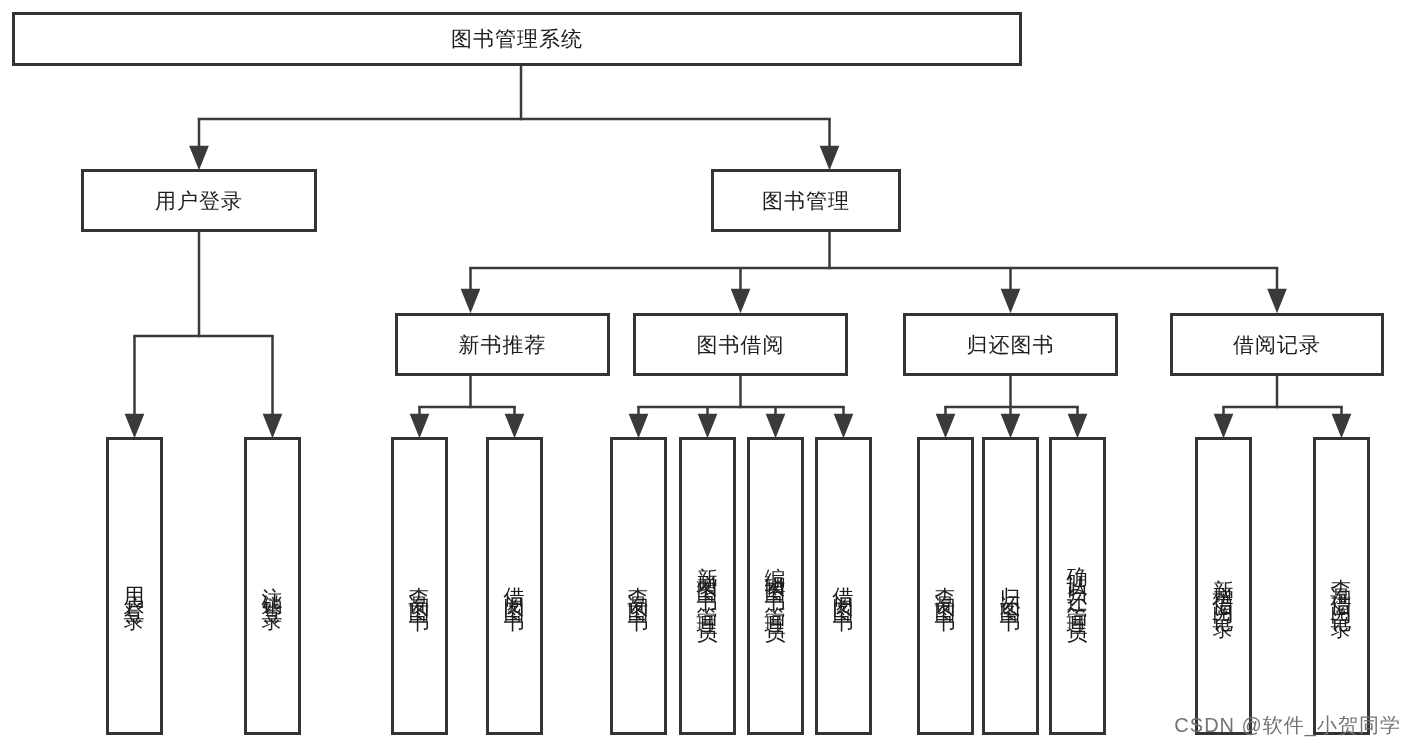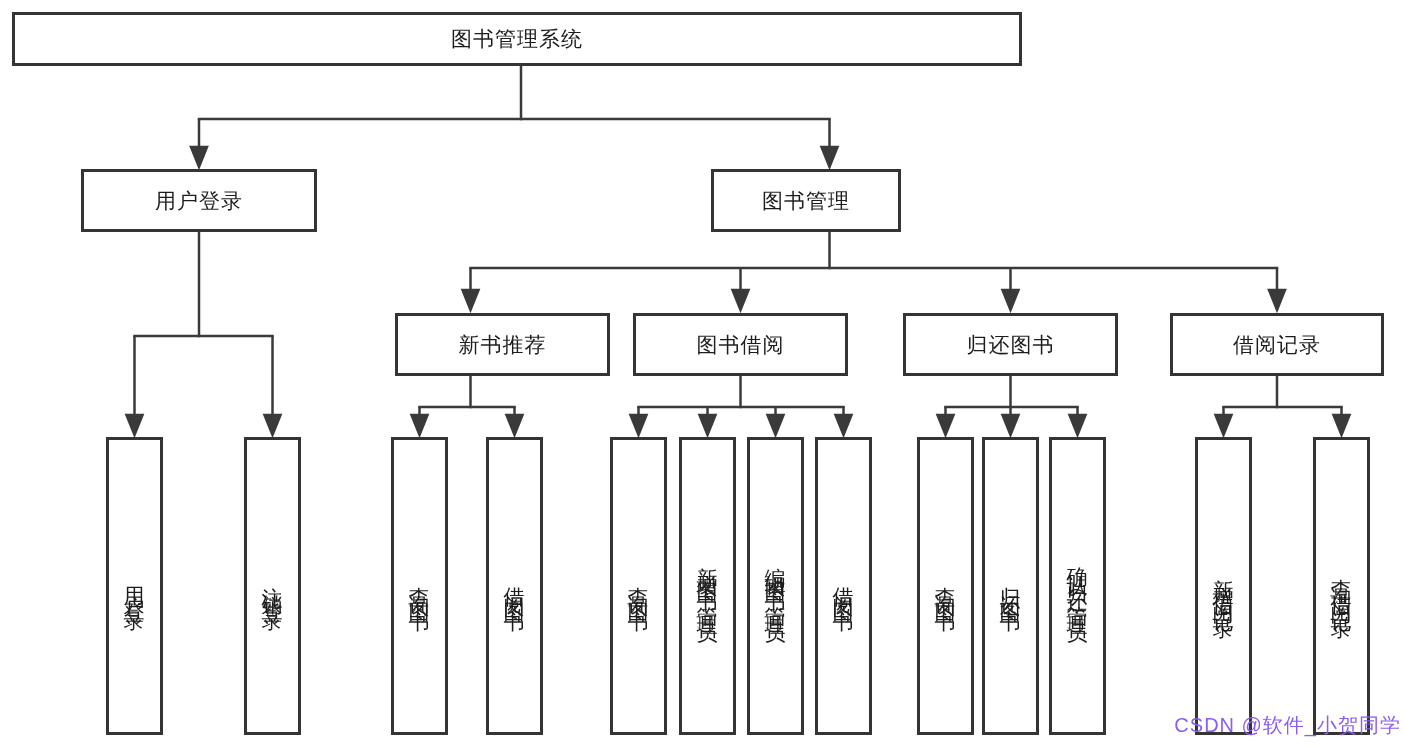--- a/index.html
+++ b/index.html
@@ -46,21 +46,21 @@
   .g1a{left:106px;} .g1b{left:244px;}
   .g2a{left:391px;} .g2b{left:486px;}
   .g3a{left:610px;} .g3b{left:679px;} .g3c{left:747px;} .g3d{left:815px;}
   .g4a{left:917px;} .g4b{left:982px;} .g4c{left:1049px;}
   .g5a{left:1195px;} .g5b{left:1313px;}
   .watermark{
     position:absolute;
     right:4px;bottom:8px;
     z-index:2;
     font-size:20px;
-    color:#8b5cf6;
+    color:#737373;
     letter-spacing:1px;
     white-space:nowrap;
   }
 </style>
 </head>
 <body>
 
 <div class="stage">
 
   <svg class="wires" width="1405" height="747" viewBox="0 0 1405 747" stroke="#3a3a3a" stroke-width="2.5" fill="#3a3a3a">

